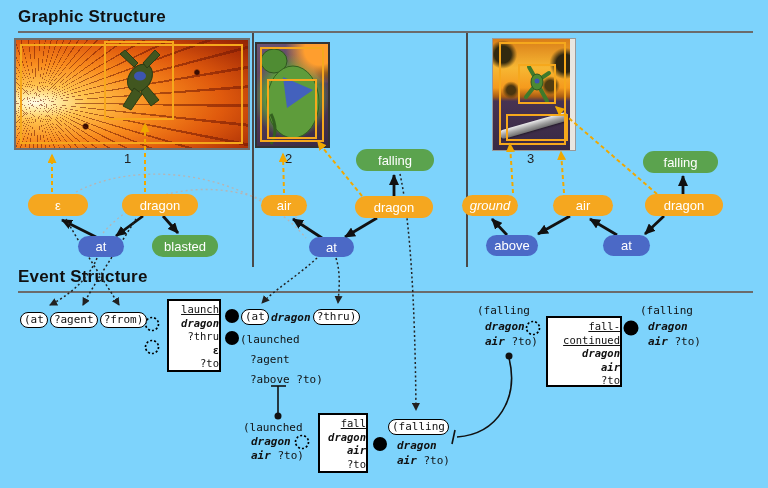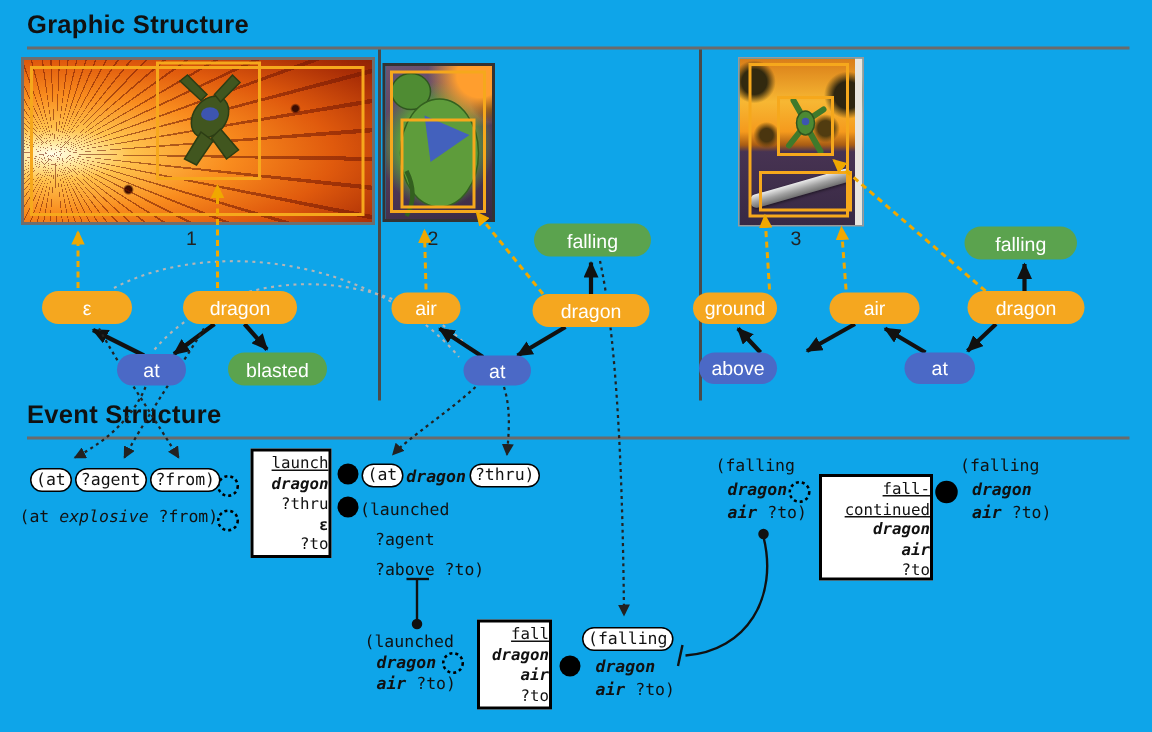--- a/index.html
+++ b/index.html
@@ -1,16 +1,16 @@
 <!DOCTYPE html>
 <html><head>
 <meta charset="utf-8">
 <style>
   html,body{margin:0;padding:0;background:#fff;}
-  #canvas{position:relative;width:768px;height:488px;background:#0ea5e9;overflow:hidden;
+  #canvas{position:relative;width:768px;height:488px;background:#7dd3fc;overflow:hidden;
           font-family:"Liberation Sans",sans-serif;}
   .abs{position:absolute;}
 
   
   .sec-title{font-size:17px;font-weight:bold;color:#111;letter-spacing:.2px;}
   .hrule{background:#6b6b6b;height:2px;}
   .vdiv{background:#4a4a4a;width:2px;}
 
   
   .panel{position:absolute;overflow:hidden;}
@@ -207,34 +207,31 @@
   <div class="pill ent" style="left:122px;top:194px;width:76px;height:22px;">dragon</div>
   <div class="pill rel" style="left:78px;top:236px;width:46px;height:21px;">at</div>
   <div class="pill pred" style="left:152px;top:235px;width:66px;height:22px;">blasted</div>
 
   <div class="pill pred" style="left:356px;top:149px;width:78px;height:22px;">falling</div>
   <div class="pill ent" style="left:261px;top:195px;width:46px;height:21px;">air</div>
   <div class="pill ent" style="left:355px;top:196px;width:78px;height:22px;">dragon</div>
   <div class="pill rel" style="left:309px;top:237px;width:45px;height:20px;">at</div>
 
   <div class="pill pred" style="left:643px;top:151px;width:75px;height:22px;">falling</div>
-  <div class="pill ent" style="left:462px;top:195px;width:56px;height:21px;">ground</div>
+  <div class="pill ent" style="left:462px;top:195px;width:56px;height:21px;font-style:italic;">ground</div>
   <div class="pill ent" style="left:553px;top:195px;width:60px;height:21px;">air</div>
   <div class="pill ent" style="left:645px;top:194px;width:78px;height:22px;">dragon</div>
-  <div class="pill rel" style="left:466px;top:235px;width:52px;height:21px;">above</div>
+  <div class="pill rel" style="left:486px;top:235px;width:52px;height:21px;">above</div>
   <div class="pill rel" style="left:603px;top:235px;width:47px;height:21px;">at</div>
 
   <div class="abs evrow" style="left:20px;top:312px;">
     <span class="mono rnode">(at</span>
     <span class="mono rnode">?agent</span>
     <span class="mono rnode">?from)</span>
   </div>
-  <div class="abs mono" style="left:13px;top:338px;">
-    <span>(at</span>&nbsp;<span class="it">explosive</span>&nbsp;<span>?from)</span>
-  </div>
   <div class="evbox" style="left:167px;top:299px;width:54px;height:73px;">
     <span class="mono u">launch</span>
     <span class="mono bi">dragon</span>
     <span class="mono">?thru</span>
     <span class="mono b">ε</span>
     <span class="mono">?to</span>
   </div>
 
   <div class="abs evrow" style="left:241px;top:309px;">
     <span class="mono rnode">(at</span>

